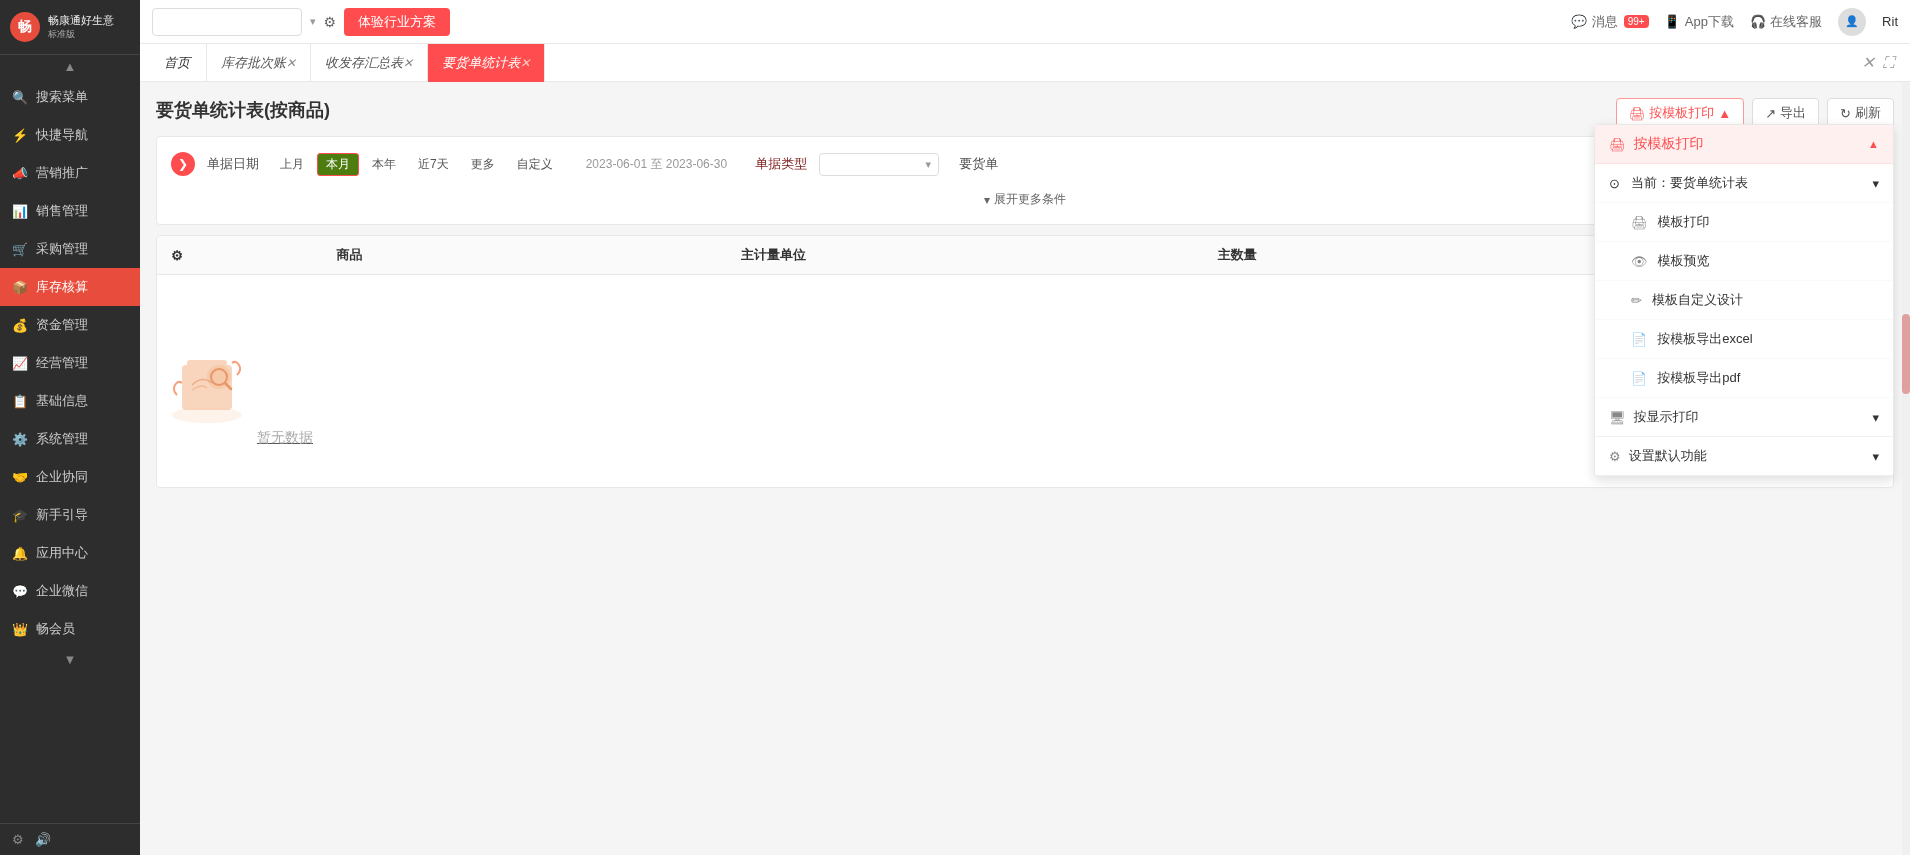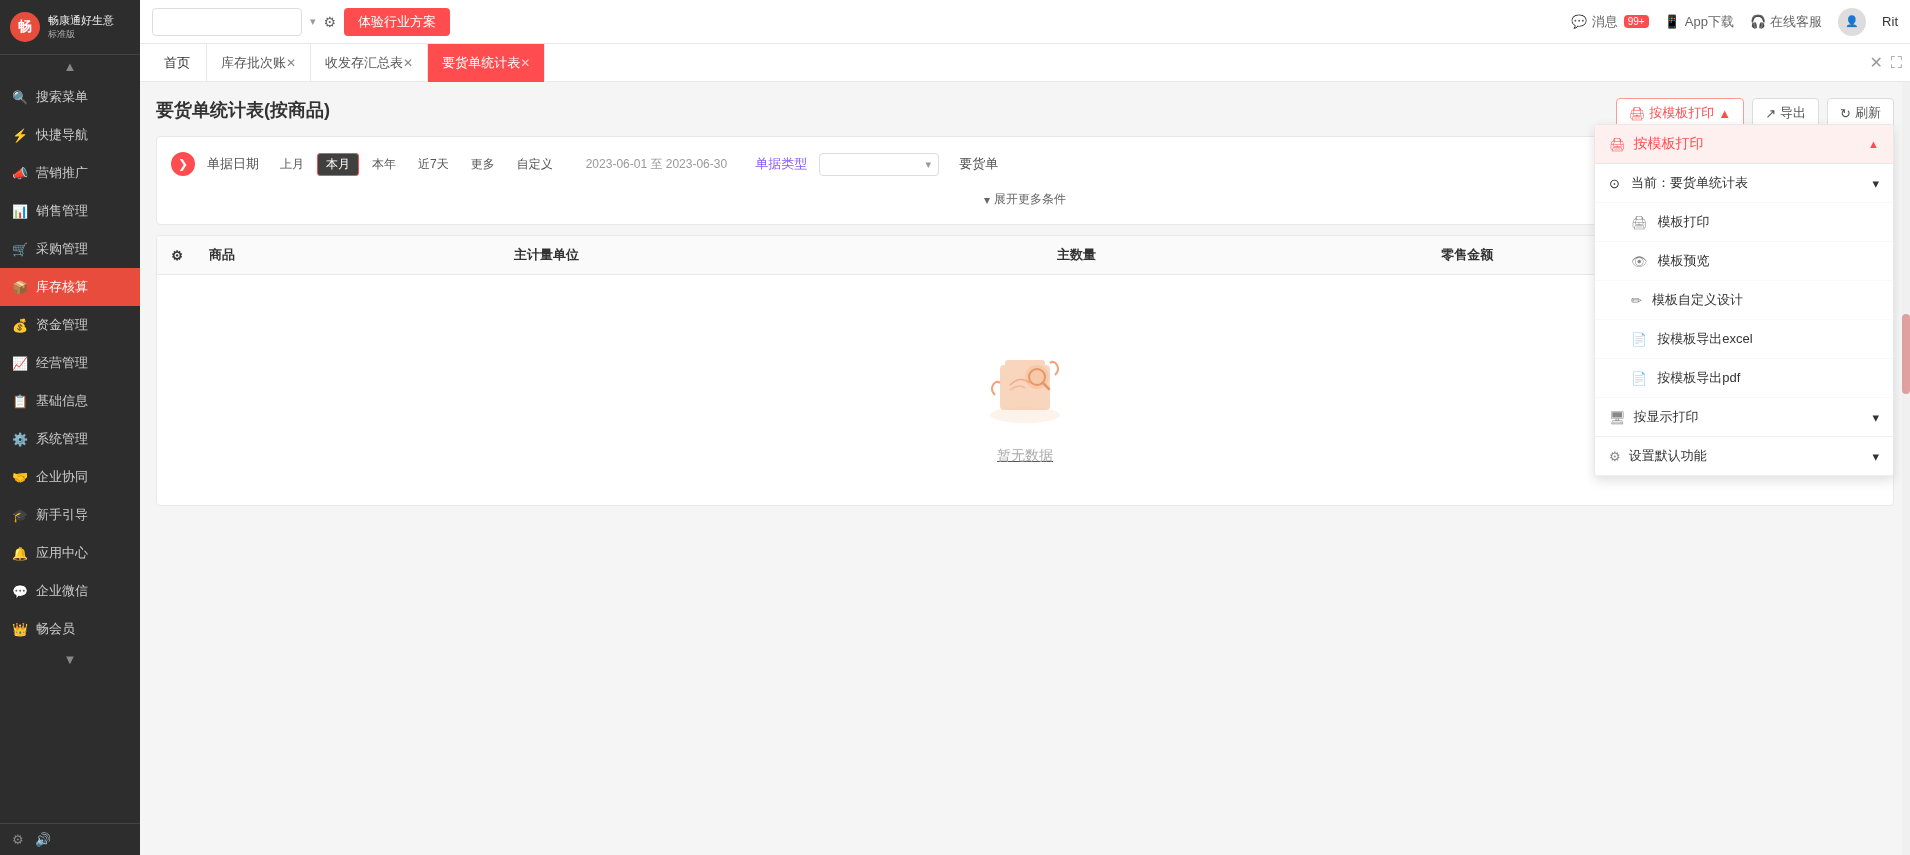--- a/index.html
+++ b/index.html
@@ -98,23 +98,24 @@
       font-size: 11px; color: #666;
     }
     .username { color: #333; font-size: 13px; }
 
     
     .tabs-bar {
       background: #fff;
       height: 38px;
       display: flex;
       align-items: center;
-      padding: 0 0 0 8px;
+      padding: 0 8px 0 8px;
       border-bottom: 1px solid #e8e8e8;
       gap: 0;
+      font-style: italic;
     }
     .tab {
       padding: 0 14px;
       height: 38px;
       display: flex; align-items: center; 
       cursor: pointer; font-size: 13px; color: #555;
       border-right: 1px solid #e8e8e8;
       white-space: nowrap;
     }
     .tab.active { background: #ff4d4f; color: white; border-radius: 0; }
@@ -156,23 +157,23 @@
       border-radius: 50%; display: flex; align-items: center; justify-content: center;
       font-size: 12px; cursor: pointer; flex-shrink: 0;
     }
     .filter-label { color: #555; font-size: 13px; white-space: nowrap; }
     .date-btns { display: flex; gap: 4px; align-items: center; }
     .date-btn {
       padding: 2px 8px; border-radius: 3px;
       cursor: pointer; font-size: 12px; color: #555;
       border: 1px solid transparent;
     }
-    .date-btn.active { background: #404040; color: white; border-color: #ff4d4f; }
+    .date-btn.active { background: #4d7c0f; color: white; border-color: #ff4d4f; }
     .date-range { font-size: 12px; color: #999; margin-left: 20px; text-align: right; }
-    .filter-type-label { color: #8b5cf6; font-size: 13px; margin-left: 16px; }
+    .filter-type-label { color: #7f1d1d; font-size: 13px; margin-left: 16px; }
     .filter-type-select {
       border: 1px solid #ddd; border-radius: 4px;
       padding: 3px 24px 3px 8px; font-size: 13px; color: #333;
       background: white; cursor: pointer; min-width: 120px;
       appearance: none; position: relative;
     }
     .select-wrapper { position: relative; display: inline-block; }
     .select-wrapper::after {
       content: '▾'; position: absolute; right: 8px; top: 50%;
       transform: translateY(-50%); pointer-events: none; color: #999; font-size: 11px;
@@ -198,35 +199,35 @@
       border: 1px solid #e8e8e8;
       overflow: hidden;
     }
     table {
       width: 100%;
       border-collapse: collapse;
     }
     table th {
       background: #fafafa;
       padding: 10px 12px;
-      text-align: left;
+      text-align: center;
       font-size: 13px; color: #333;
       border-bottom: 1px solid #e8e8e8;
       white-space: nowrap;
     }
     table td {
       padding: 10px 12px;
       border-bottom: 1px solid #f5f5f5;
       font-size: 13px; color: #555;
     }
     .th-settings { width: 40px; text-align: center; }
 
     
     .empty-state {
-      display: flex; flex-direction: column; align-items: center;
+      display: flex; flex-direction: row; align-items: flex-end;
       padding: 60px 0 40px;
       text-decoration: underline;
     }
     .empty-icon {
       width: 100px; height: 100px;
       margin-bottom: 12px;
     }
     .empty-text { color: #aaa; font-size: 14px; }
 
     

